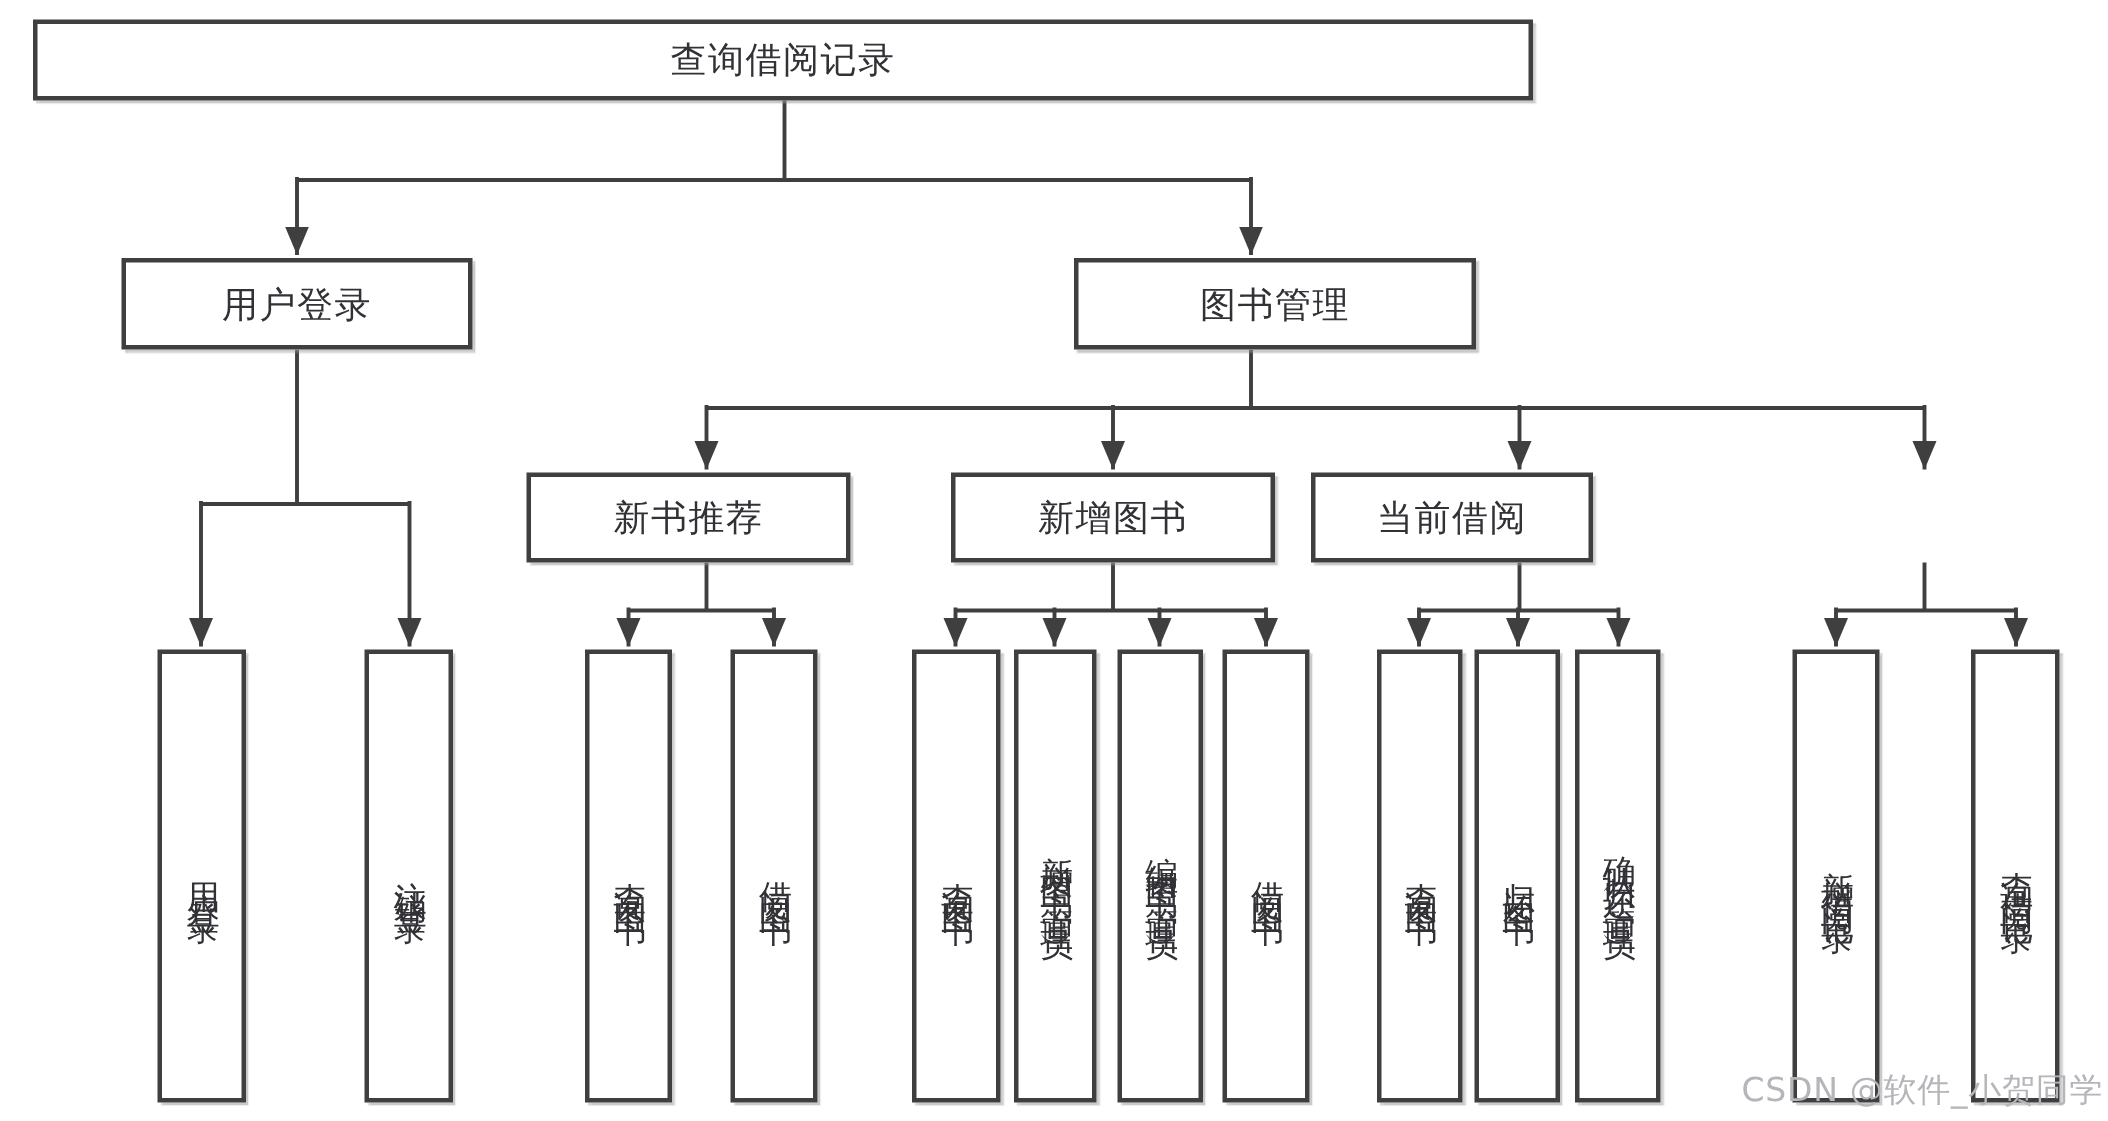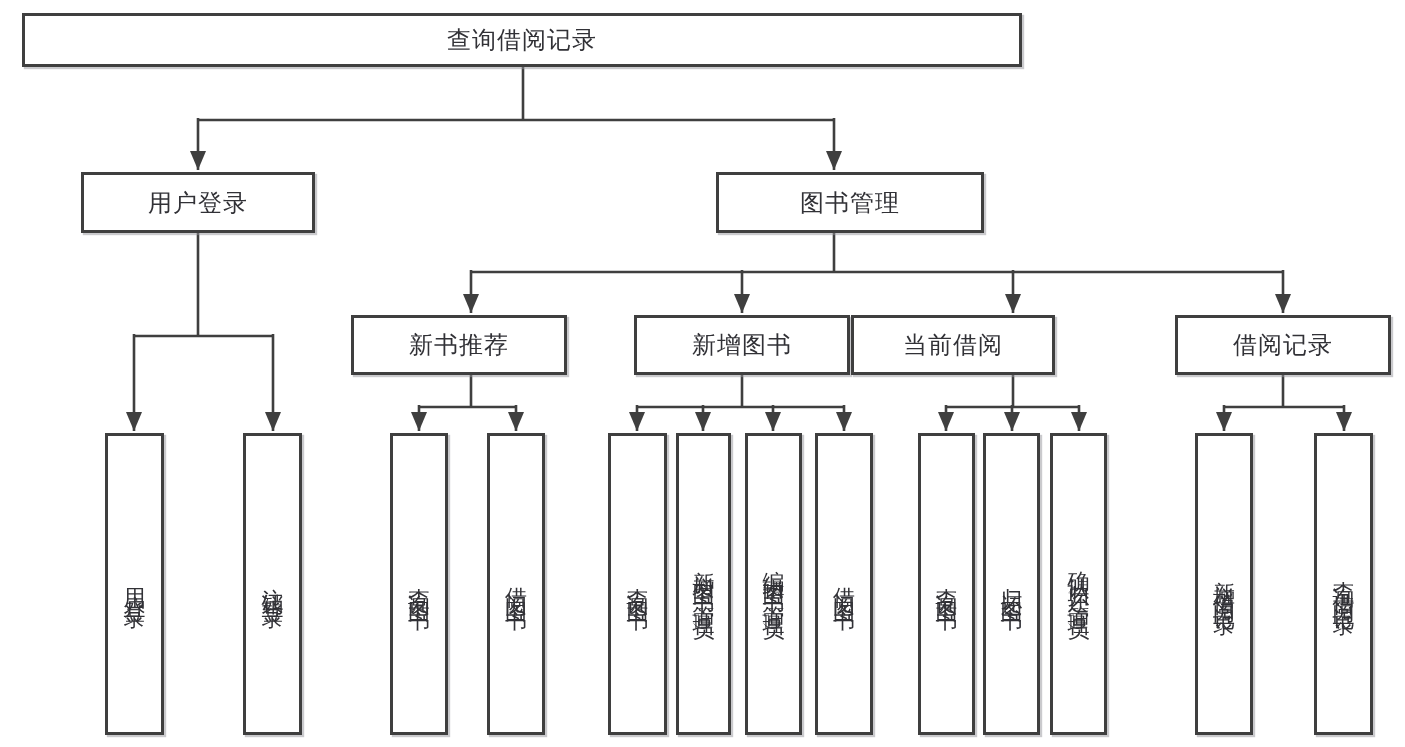--- a/index.html
+++ b/index.html
@@ -94,35 +94,35 @@
     </g>
   </svg>
 
   <div class="box hbox" style="left:22px;top:13px;width:1000px;height:54px">查询借阅记录</div>
 
   <div class="box hbox" style="left:81px;top:172px;width:234px;height:61px">用户登录</div>
   <div class="box hbox" style="left:716px;top:172px;width:268px;height:61px">图书管理</div>
 
   <div class="box hbox" style="left:351px;top:315px;width:216px;height:60px">新书推荐</div>
   <div class="box hbox" style="left:634px;top:315px;width:216px;height:60px">新增图书</div>
-  <div class="box hbox" style="left:851px;top:315px;width:204px;height:60px">当前借阅</div>
-  <div class="box hbox" style="left:1175px;top:315px;width:216px;height:60px">借阅记录</div>
+  <div class="box hbox" style="left:874px;top:315px;width:188px;height:60px">当前借阅</div>
 
   <div class="box vbox" style="left:105px;top:433px;width:59px;height:302px">用户登录</div>
   <div class="box vbox" style="left:243px;top:433px;width:59px;height:302px">注销登录</div>
 
   <div class="box vbox" style="left:390px;top:433px;width:58px;height:302px">查询图书</div>
   <div class="box vbox" style="left:487px;top:433px;width:58px;height:302px">借阅图书</div>
 
   <div class="box vbox" style="left:608px;top:433px;width:59px;height:302px">查询图书</div>
   <div class="box vbox" style="left:676px;top:433px;width:55px;height:302px">新增图书（管理员）</div>
   <div class="box vbox" style="left:745px;top:433px;width:57px;height:302px">编辑图书（管理员）</div>
   <div class="box vbox" style="left:815px;top:433px;width:58px;height:302px">借阅图书</div>
 
   <div class="box vbox" style="left:918px;top:433px;width:57px;height:302px">查询图书</div>
   <div class="box vbox" style="left:983px;top:433px;width:57px;height:302px">归还图书</div>
   <div class="box vbox" style="left:1050px;top:433px;width:57px;height:302px">确认归还（管理员）</div>
 
   <div class="box vbox" style="left:1195px;top:433px;width:58px;height:302px">新增借阅记录</div>
   <div class="box vbox" style="left:1314px;top:433px;width:59px;height:302px">查询借阅记录</div>
 
+  <div class="watermark" style="left:1161px;top:712px">CSDN @软件_小贺同学</div>
 
 </div>
 
 </body></html>

